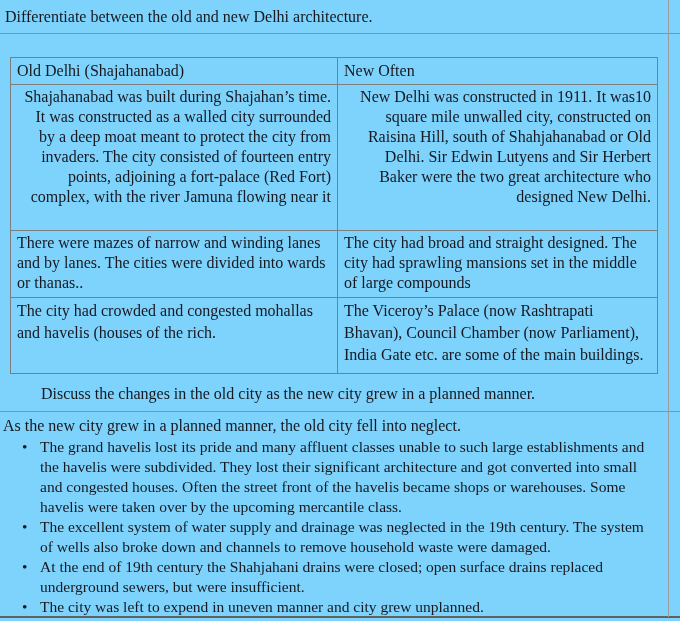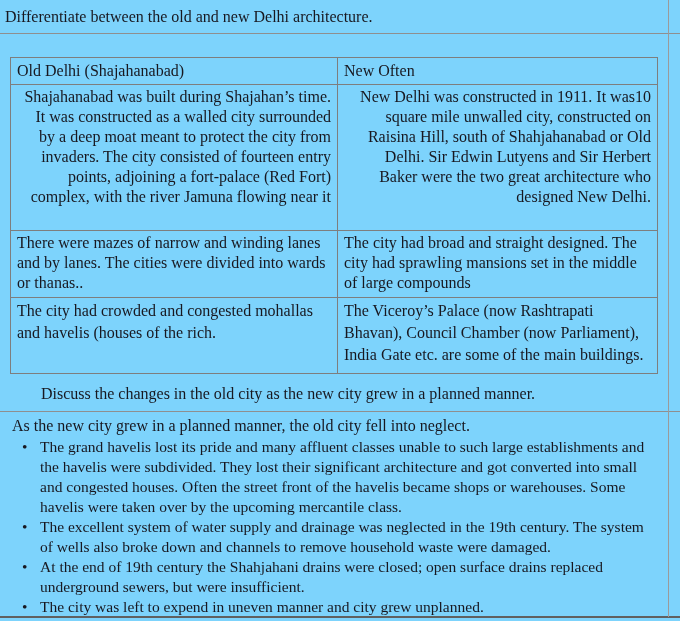--- a/index.html
+++ b/index.html
@@ -60,21 +60,20 @@
     left: 0; top: 411px;
     width: 680px; height: 1px;
     background: #8f8f8f;
   }
   .answer-intro {
     position: absolute;
     left: 3px; top: 415px;
     width: 660px;
     font-size: 16px;
     line-height: 21px;
-    margin-left: 9px;
   }
   .bullet-list {
     position: absolute;
     left: 20px; top: 437px;
     width: 640px;
     font-size: 15.5px;
     line-height: 20px;
   }
   .bullet-item {
     display: flex;

